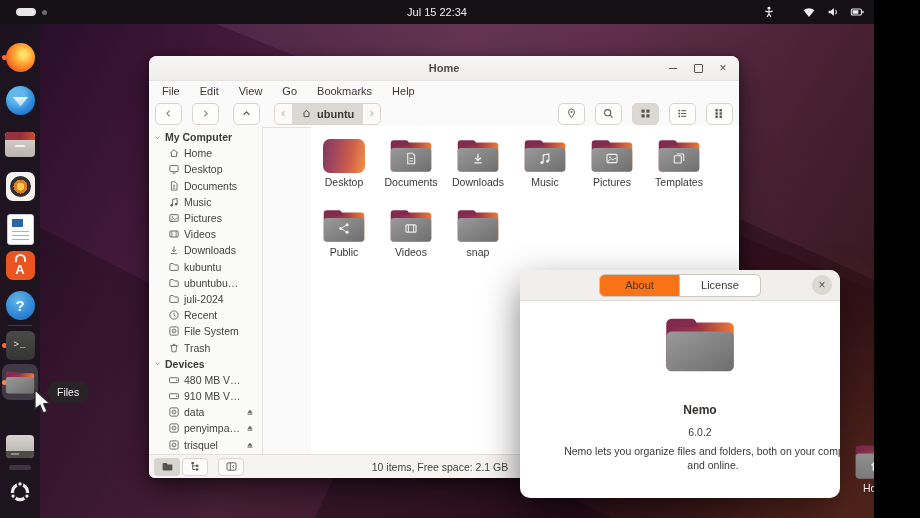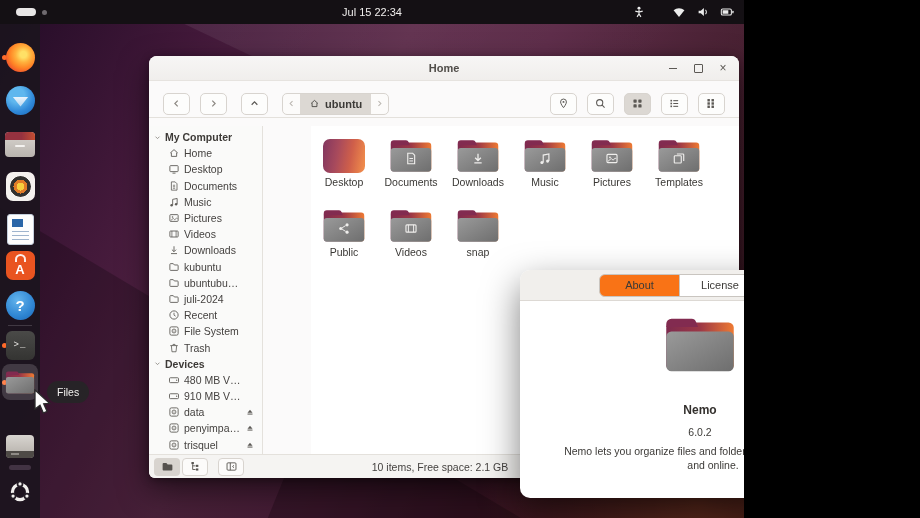--- a/index.html
+++ b/index.html
@@ -1,16 +1,16 @@
 <!DOCTYPE html>
 <html><head>
 <meta charset="utf-8">
 <style>
   html,body{margin:0;padding:0;background:#000;}
-  .screen{position:relative;width:744px;height:518px;overflow:hidden;
+  .screen{position:relative;width:874px;height:518px;overflow:hidden;
     font-family:"Liberation Sans",sans-serif;-webkit-font-smoothing:antialiased;}
 
   
   .wallpaper{position:absolute;inset:0;background:
     radial-gradient(circle at 94% 97%, rgba(209,104,54,.48), rgba(0,0,0,0) 26%),
     linear-gradient(118deg,#220b26 0%,#43193a 22%,#5b2948 42%,#572442 56%,#451a2e 72%,#35121d 88%,#2a0d13 100%);}
   .facet{position:absolute;inset:0;}
   .f1{clip-path:polygon(18% 0,100% 0,100% 56%);background:linear-gradient(125deg,rgba(255,255,255,.08),rgba(255,255,255,.02));}
   .f2{clip-path:polygon(0 40%,70% 100%,0 100%);background:rgba(0,0,0,.22);}
   .f3{clip-path:polygon(58% 22%,100% 54%,100% 100%,36% 100%);background:rgba(15,4,10,.30);}
@@ -56,21 +56,21 @@
   .win{position:absolute;left:149px;top:56px;width:590px;height:422px;background:#fbfafa;
     border-radius:8px 8px 6px 6px;box-shadow:0 12px 30px rgba(0,0,0,.5),0 2px 8px rgba(0,0,0,.35);z-index:20;}
   .titlebar{height:24px;background:linear-gradient(#f7f6f5,#f0eeec);border-bottom:1px solid #e6e3df;border-radius:8px 8px 0 0;position:relative;display:flex;align-items:center;justify-content:center;}
   .title{font-size:11px;font-weight:bold;color:#504d49;}
   .controls{position:absolute;right:10px;top:0;height:100%;display:flex;align-items:center;gap:13px;color:#5c5955;}
   .wc{width:12px;height:12px;display:flex;align-items:center;justify-content:center;font-size:12px;line-height:1;}
   .wc-min i{display:block;width:8px;height:0;border-bottom:1.4px solid #5c5955;}
   .wc-max i{display:block;width:7px;height:7px;border:1.2px solid #5c5955;border-radius:1px;}
   .menubar{height:19px;display:flex;align-items:center;padding-left:3px;background:#fbfafa;font-size:11px;color:#3d3a37;}
   .mitem{padding:0 10px;height:100%;display:flex;align-items:center;}
-  .toolbar{height:27px;display:flex;align-items:center;gap:10px;padding:0 14px;background:#fbfafa;border-bottom:1px solid #e4e1dc;margin-top:9px;}
+  .toolbar{height:27px;display:flex;align-items:center;gap:10px;padding:0 6px;background:#fbfafa;border-bottom:1px solid #e4e1dc;}
   .tbtn{width:27px;height:22px;border:1px solid #d8d4cf;border-radius:5px;background:#fdfdfc;display:flex;align-items:center;justify-content:center;color:#8d8983;flex:none;box-sizing:border-box;}
   .tbtn.dark{color:#5c5955;}
   .tbtn.active{background:#dcd8d3;}
   .tbtn svg{width:13px;height:13px;display:block;}
   .crumb{height:22px;border:1px solid #d8d4cf;border-radius:5px;background:#fcfbfa;display:flex;align-items:center;overflow:hidden;margin-left:4px;box-sizing:border-box;}
   .crumb-chev{width:17px;height:100%;display:flex;align-items:center;justify-content:center;color:#b8b4ae;}
   .crumb-chev svg{width:11px;height:11px;}
   .crumb-seg{height:100%;background:#dcd8d3;display:flex;align-items:center;gap:5px;padding:0 9px;color:#3c3a37;font-size:11px;font-weight:bold;}
   .crumb-seg svg{width:11px;height:11px;color:#3c3a37;}
   .tspacer{flex:1;}
@@ -404,20 +404,28 @@
       <div class="controls">
         <span class="wc wc-min">
             <i></i>
           </span>
         <span class="wc wc-max">
             <i></i>
           </span>
         <span class="wc">×</span>
       </div>
     </div>
+    <div class="menubar">
+      <span class="mitem">File</span>
+      <span class="mitem">Edit</span>
+      <span class="mitem">View</span>
+      <span class="mitem">Go</span>
+      <span class="mitem">Bookmarks</span>
+      <span class="mitem">Help</span>
+    </div>
     <div class="toolbar">
       <div class="tbtn">
           <svg>
             <use href="#i-chevL"></use>
           </svg>
         </div>
       <div class="tbtn">
           <svg>
             <use href="#i-chevR"></use>
           </svg>

